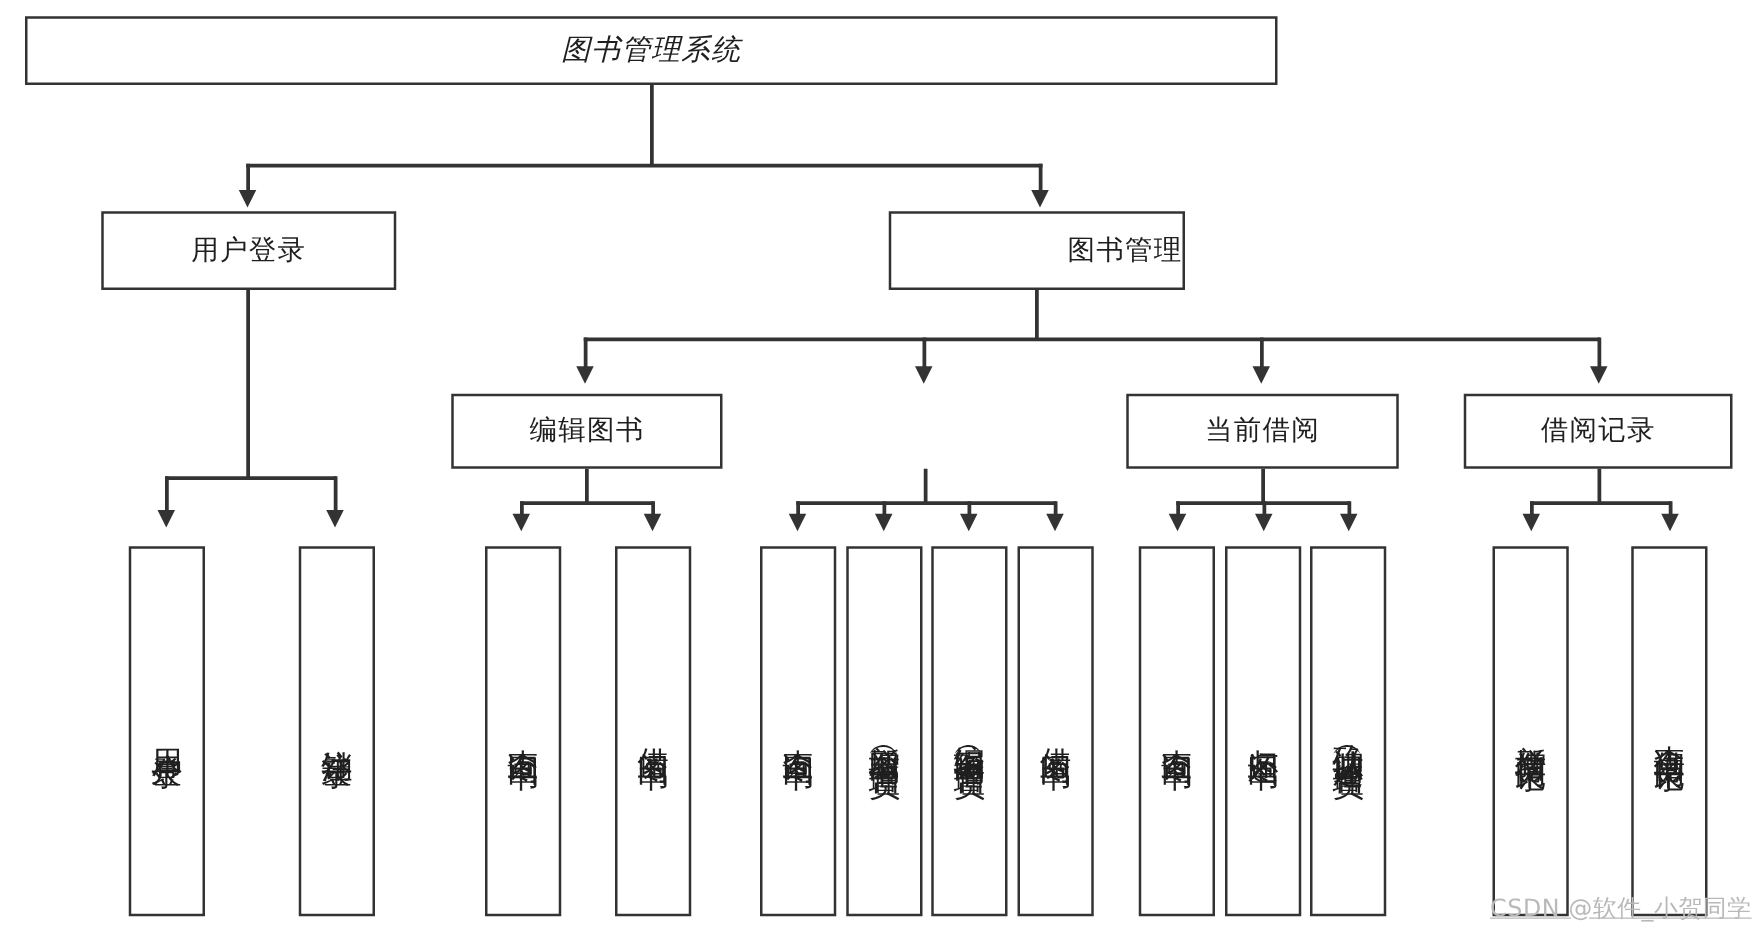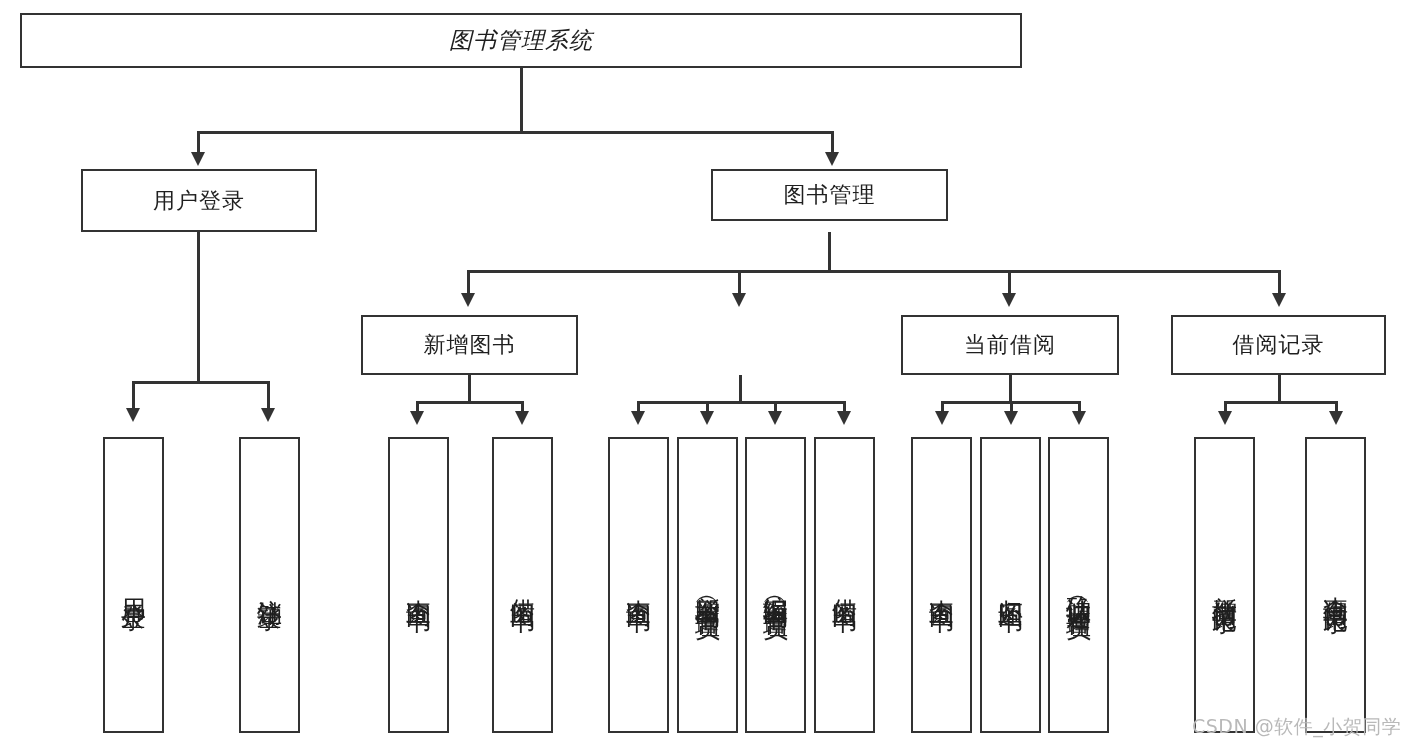--- a/index.html
+++ b/index.html
@@ -74,20 +74,21 @@
     border-top:14px solid #333333;
   }
   
   #watermark{
     position:absolute;
     font-size:19px;
     color:#b9b9b9;
     letter-spacing:0.5px;
     white-space:nowrap;
     font-family:"DejaVu Sans","Liberation Sans",sans-serif;
+    text-decoration:underline;
   }
 </style>
 </head>
 <body>
 
 <div id="canvas">
 
   <div class="box root" style="left:20px;top:13px;width:1002px;height:55px;font-style:italic;">
     <span class="lbl">图书管理系统</span>
   </div>
@@ -97,21 +98,21 @@
   <div class="ln hln" style="left:197px;top:131px;width:637px;height:2.5px;"></div>
 
   <div class="ln vln" style="left:197px;top:131px;width:2.5px;height:24px;"></div>
   <div class="arrow" style="left:191px;top:152px;"></div>
   <div class="ln vln" style="left:831px;top:131px;width:2.5px;height:24px;"></div>
   <div class="arrow" style="left:825px;top:152px;"></div>
 
   <div class="box" style="left:81px;top:169px;width:236px;height:63px;">
     <span class="lbl">用户登录</span>
   </div>
-  <div class="box" style="left:711px;top:169px;width:237px;height:52px;">
+  <div class="box" style="left:711px;top:169px;width:237px;height:63px;justify-content:flex-end;">
     <span class="lbl">图书管理</span>
   </div>
 
   <div class="ln vln" style="left:197px;top:232px;width:2.5px;height:151px;"></div>
   <div class="ln hln" style="left:132px;top:381px;width:137px;height:2.5px;"></div>
   <div class="ln vln" style="left:132px;top:381px;width:2.5px;height:30px;"></div>
   <div class="arrow" style="left:126px;top:408px;"></div>
   <div class="ln vln" style="left:267px;top:381px;width:2.5px;height:30px;"></div>
   <div class="arrow" style="left:261px;top:408px;"></div>
 
@@ -121,21 +122,21 @@
   <div class="ln vln" style="left:467px;top:270px;width:2.5px;height:26px;"></div>
   <div class="arrow" style="left:461px;top:293px;"></div>
   <div class="ln vln" style="left:738px;top:270px;width:2.5px;height:26px;"></div>
   <div class="arrow" style="left:732px;top:293px;"></div>
   <div class="ln vln" style="left:1008px;top:270px;width:2.5px;height:26px;"></div>
   <div class="arrow" style="left:1002px;top:293px;"></div>
   <div class="ln vln" style="left:1278px;top:270px;width:2.5px;height:26px;"></div>
   <div class="arrow" style="left:1272px;top:293px;"></div>
 
   <div class="box" style="left:361px;top:315px;width:217px;height:60px;">
-    <span class="lbl">新增图书</span>
+    <span class="lbl">编辑图书</span>
   </div>
   <div class="box" style="left:901px;top:315px;width:218px;height:60px;">
     <span class="lbl">当前借阅</span>
   </div>
   <div class="box" style="left:1171px;top:315px;width:215px;height:60px;">
     <span class="lbl">借阅记录</span>
   </div>
 
   <div class="ln vln" style="left:468px;top:375px;width:2.5px;height:28px;"></div>
   <div class="ln hln" style="left:416px;top:401px;width:107px;height:2.5px;"></div>

